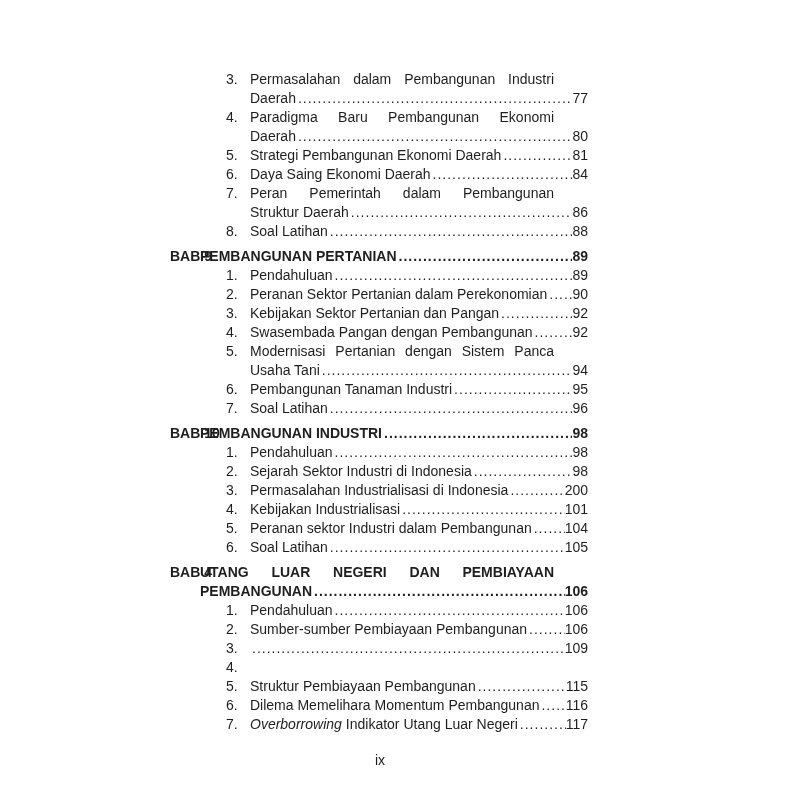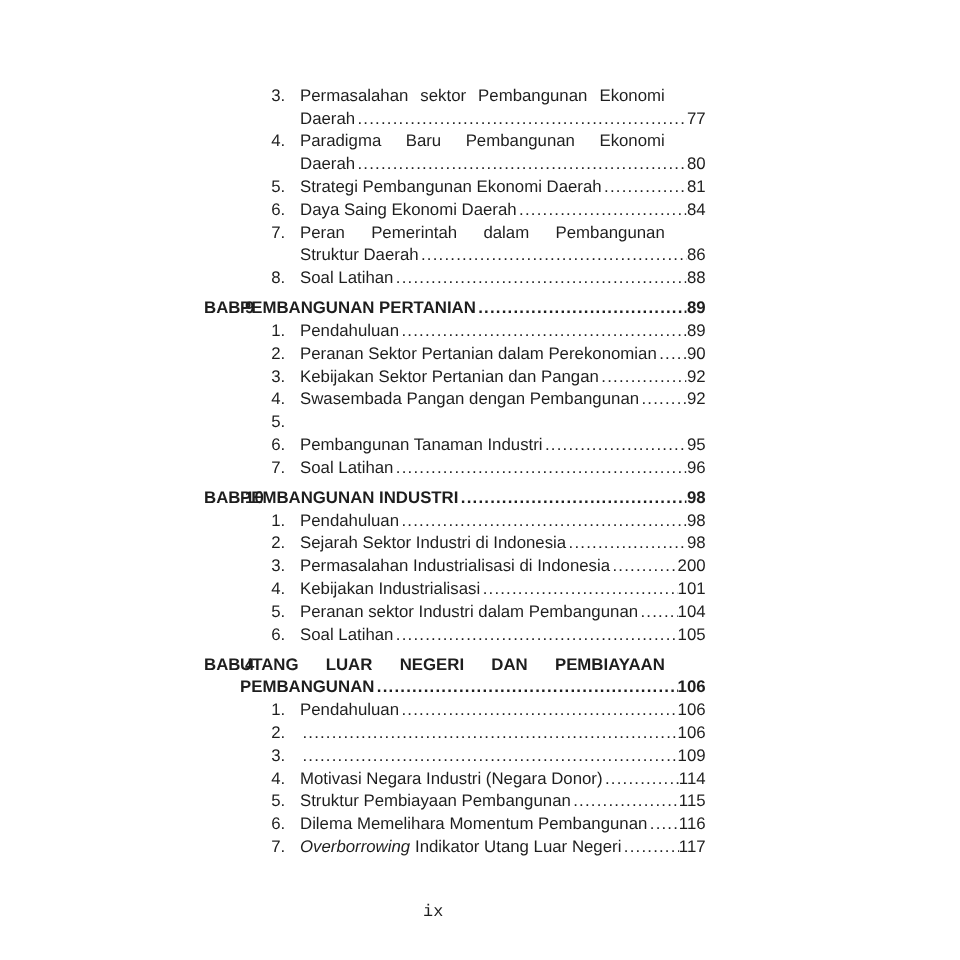--- a/index.html
+++ b/index.html
@@ -49,37 +49,36 @@
     margin-left: 2px;
     letter-spacing: 1px;
   }
   .leader::after {
     content: "................................................................................................................................";
   }
   .pg { flex: none; }
 
   .folio {
     position: absolute;
-    left: 152px; top: 751px;
+    left: 171px; top: 751px;
     width: 418px;
     text-align: center;
     line-height: 19px;
-    font-family: Liberation Mono, monospace;
   }
 </style>
 </head>
 <body>
 
 <div class="toc">
 
   <div class="sec">
     <div class="item">
       <span class="num">3.</span>
       <div class="ibody">
-        <div class="jline">Permasalahan sektor Pembangunan Ekonomi</div>
+        <div class="jline">Permasalahan dalam Pembangunan Industri</div>
         <div class="fline">
           <span class="t">Daerah</span>
           <span class="leader"></span>
           <span class="pg">77</span>
         </div>
       </div>
     </div>
     <div class="item">
       <span class="num">4.</span>
       <div class="ibody">
@@ -180,20 +179,28 @@
       <div class="ibody">
         <div class="fline">
           <span class="t">Swasembada Pangan dengan Pembangunan</span>
           <span class="leader"></span>
           <span class="pg">92</span>
         </div>
       </div>
     </div>
     <div class="item">
       <span class="num">5.</span>
+      <div class="ibody">
+        <div class="jline">Modernisasi Pertanian dengan Sistem Panca</div>
+        <div class="fline">
+          <span class="t">Usaha Tani</span>
+          <span class="leader"></span>
+          <span class="pg">94</span>
+        </div>
+      </div>
     </div>
     <div class="item">
       <span class="num">6.</span>
       <div class="ibody">
         <div class="fline">
           <span class="t">Pembangunan Tanaman Industri</span>
           <span class="leader"></span>
           <span class="pg">95</span>
         </div>
       </div>
@@ -302,43 +309,37 @@
           <span class="t">Pendahuluan</span>
           <span class="leader"></span>
           <span class="pg">106</span>
         </div>
       </div>
     </div>
     <div class="item">
       <span class="num">2.</span>
       <div class="ibody">
         <div class="fline">
+          <span class="t">Sumber-sumber Pembiayaan Pembangunan</span>
           <span class="leader"></span>
           <span class="pg">106</span>
         </div>
       </div>
     </div>
     <div class="item">
       <span class="num">3.</span>
       <div class="ibody">
         <div class="fline">
           <span class="leader"></span>
           <span class="pg">109</span>
         </div>
       </div>
     </div>
     <div class="item">
       <span class="num">4.</span>
-      <div class="ibody">
-        <div class="fline">
-          <span class="t">Motivasi Negara Industri (Negara Donor)</span>
-          <span class="leader"></span>
-          <span class="pg">114</span>
-        </div>
-      </div>
     </div>
     <div class="item">
       <span class="num">5.</span>
       <div class="ibody">
         <div class="fline">
           <span class="t">Struktur Pembiayaan Pembangunan</span>
           <span class="leader"></span>
           <span class="pg">115</span>
         </div>
       </div>

